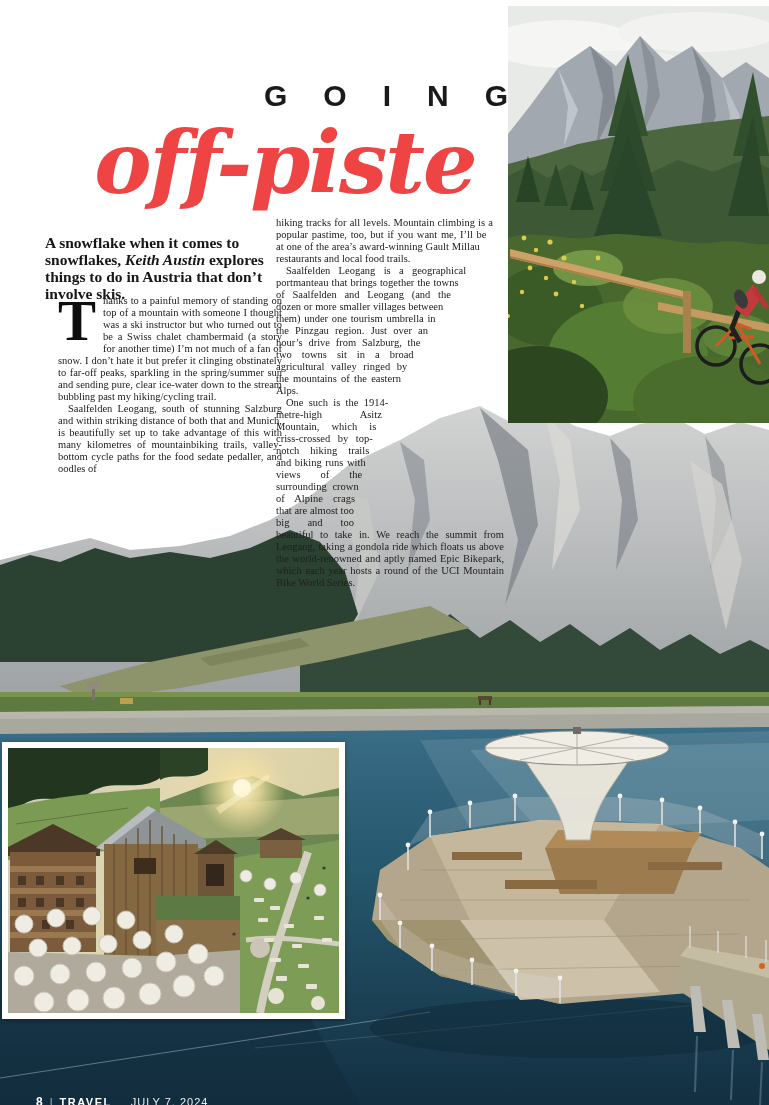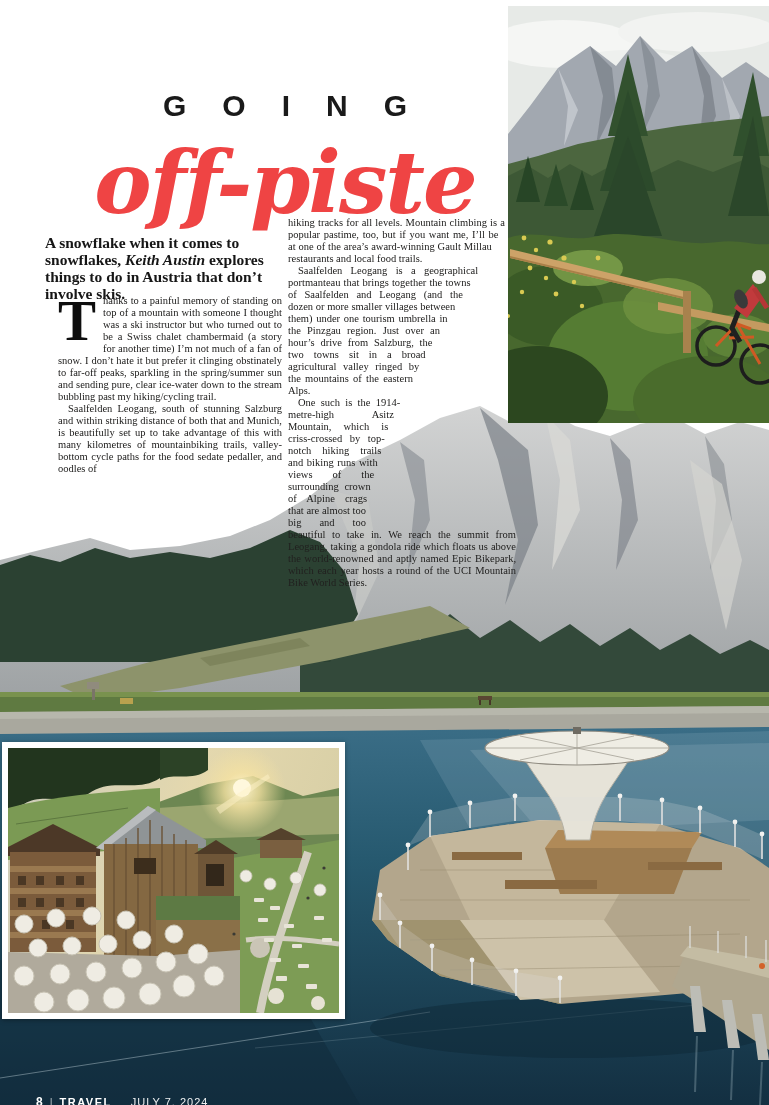--- a/index.html
+++ b/index.html
@@ -1,31 +1,31 @@
 <!DOCTYPE html>
 <html><head>
 <meta charset="utf-8">
 <style>
   html,body{margin:0;padding:0;background:#888;}
   .page{position:relative;width:769px;height:1105px;background:#fff;overflow:hidden;
         font-family:"Liberation Serif",serif;}
   
   .masthead{position:absolute;left:20px;top:0;width:530px;z-index:4;text-align:center;}
-  .kicker{margin:16px;padding-top:72px;padding-left:36px;
-          font:700 30px/36px "Liberation Sans",sans-serif;letter-spacing:36px;color:#1a1a1a;}
+  .kicker{margin:6px;padding-top:72px;padding-left:36px;
+          font:700 30px/36px "Liberation Sans",sans-serif;letter-spacing:36px;color:#1a1a1a;text-align:right;}
   .title{margin:0;margin-top:-2px;
          font:700 italic 86px/1.05 "DejaVu Serif",serif;letter-spacing:-2px;color:#ef4444;}
   .standfirst{position:absolute;left:45px;top:218px;width:250px;z-index:4;text-align:left;
               font:700 15.5px/17px "Liberation Serif",serif;color:#161616;}
   .standfirst .author{font-style:italic;}
   
   .col{position:absolute;z-index:4;font:10.5px/12px "Liberation Serif",serif;color:#21201f;
        text-align:justify;}
   .col-left{left:58px;top:295px;width:224px;}
-  .col-right{left:288px;top:217px;width:228px;}
+  .col-right{left:276px;top:217px;width:228px;}
   .col p{margin:0;}
   .col p.indent{text-indent:10px;}
   .dropcap{float:left;font:700 57px/46px "Liberation Serif",serif;padding:3px 7px 0 0;color:#0e0e0e;}
   .cutout{float:right;width:150px;height:120px;margin-top:186px;
           shape-outside:polygon(100% 0%,80% 18%,45% 45%,18% 70%,0% 100%,100% 100%);shape-margin:4px;}
   
   .photo-biker{position:absolute;left:508px;top:6px;width:261px;height:417px;z-index:2;}
   .panorama{position:absolute;left:0;top:400px;width:769px;height:705px;z-index:1;}
   .inset{position:absolute;left:2px;top:742px;width:331px;height:265px;border:6px solid #fff;
          z-index:3;box-shadow:0 1px 5px rgba(0,0,0,.35);}

